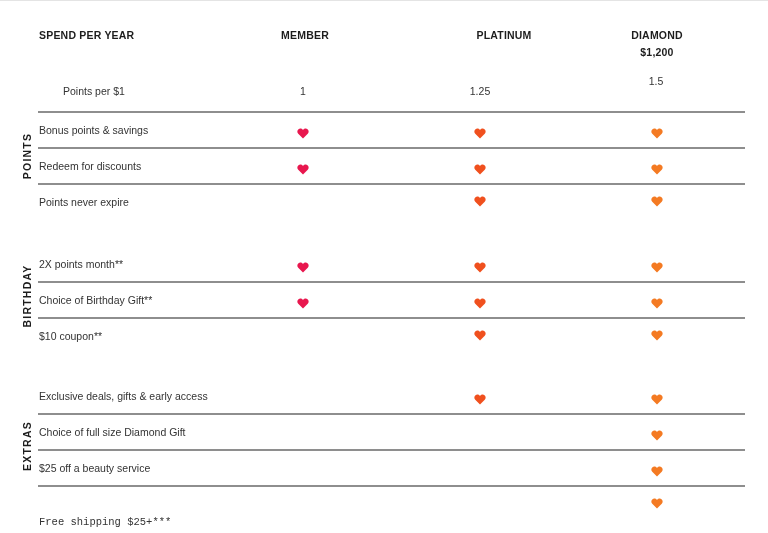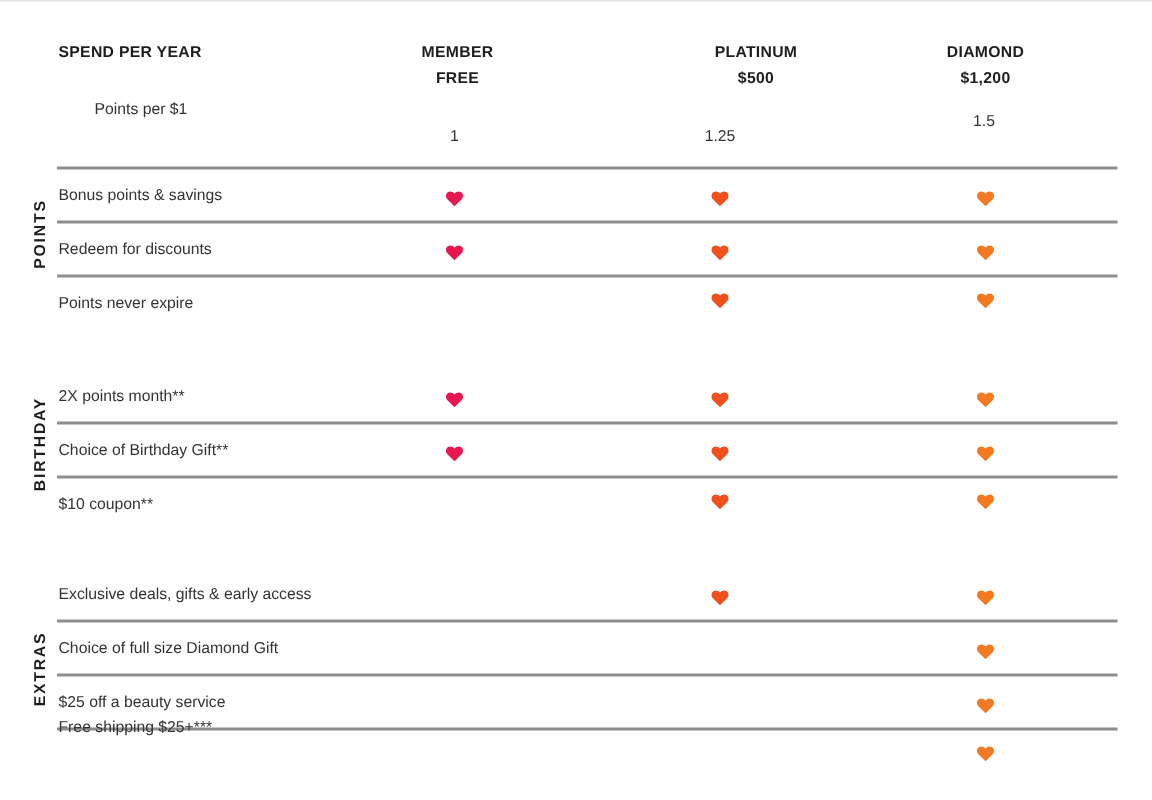--- a/index.html
+++ b/index.html
@@ -17,32 +17,30 @@
 </style>
 </head>
 <body>
 
 <div class="topline"></div>
 
 <div class="hdr" style="left:39px; top:27px;">SPEND PER YEAR</div>
 
 <div class="hdr center" style="left:245px; top:27px;">
   <div>MEMBER</div>
-  <div>FREE</div>
 </div>
 <div class="hdr center" style="left:444px; top:27px;">
   <div>PLATINUM</div>
-  <div>$500</div>
 </div>
 <div class="hdr center" style="left:597px; top:27px;">
   <div>DIAMOND</div>
   <div>$1,200</div>
 </div>
 
-<div class="label" style="top:67px;padding-left:24px;">Points per $1</div>
+<div class="label" style="top:85px;padding-left:24px;">Points per $1</div>
 <div class="val" style="left:273px; top:85px;">1</div>
 <div class="val" style="left:450px; top:85px;">1.25</div>
 <div class="val" style="left:626px; top:75px;">1.5</div>
 <div class="rule" style="top:111px;"></div>
 
 <div class="section" style="left:-8px; top:150px; width:70px;">POINTS</div>
 <div class="section" style="left:-15px; top:290px; width:84px;">BIRTHDAY</div>
 <div class="section" style="left:-8px; top:440px; width:70px;">EXTRAS</div>
 
 <div id="rows">
@@ -115,17 +113,17 @@
     <div class="label" style="top: 426px;">Choice of full size Diamond Gift</div>
     <span class="heart" style="left: 651px; top: 427px;"><svg viewBox="0 0 24 22" width="12" height="11">
         <path d="M12 21 L2.5 11.5 C0 9 0 4.5 3 2.3 C5.8 0.3 9.5 1 12 4 C14.5 1 18.2 0.3 21 2.3 C24 4.5 24 9 21.5 11.5 Z" fill="#f47a22"></path>
       </svg></span>
     <div class="rule" style="top: 449px;"></div>
     <div class="label" style="top: 462px;">$25 off a beauty service</div>
     <span class="heart" style="left: 651px; top: 463px;"><svg viewBox="0 0 24 22" width="12" height="11">
         <path d="M12 21 L2.5 11.5 C0 9 0 4.5 3 2.3 C5.8 0.3 9.5 1 12 4 C14.5 1 18.2 0.3 21 2.3 C24 4.5 24 9 21.5 11.5 Z" fill="#f47a22"></path>
       </svg></span>
     <div class="rule" style="top: 485px;"></div>
-    <div class="label" style="top: 479px;">Free shipping $25+***</div>
+    <div class="label" style="top: 516px; font-family: Liberation Mono, monospace;">Free shipping $25+***</div>
     <span class="heart" style="left: 651px; top: 495px;"><svg viewBox="0 0 24 22" width="12" height="11">
         <path d="M12 21 L2.5 11.5 C0 9 0 4.5 3 2.3 C5.8 0.3 9.5 1 12 4 C14.5 1 18.2 0.3 21 2.3 C24 4.5 24 9 21.5 11.5 Z" fill="#f47a22"></path>
       </svg></span>
   </div>
 
 </body></html>

